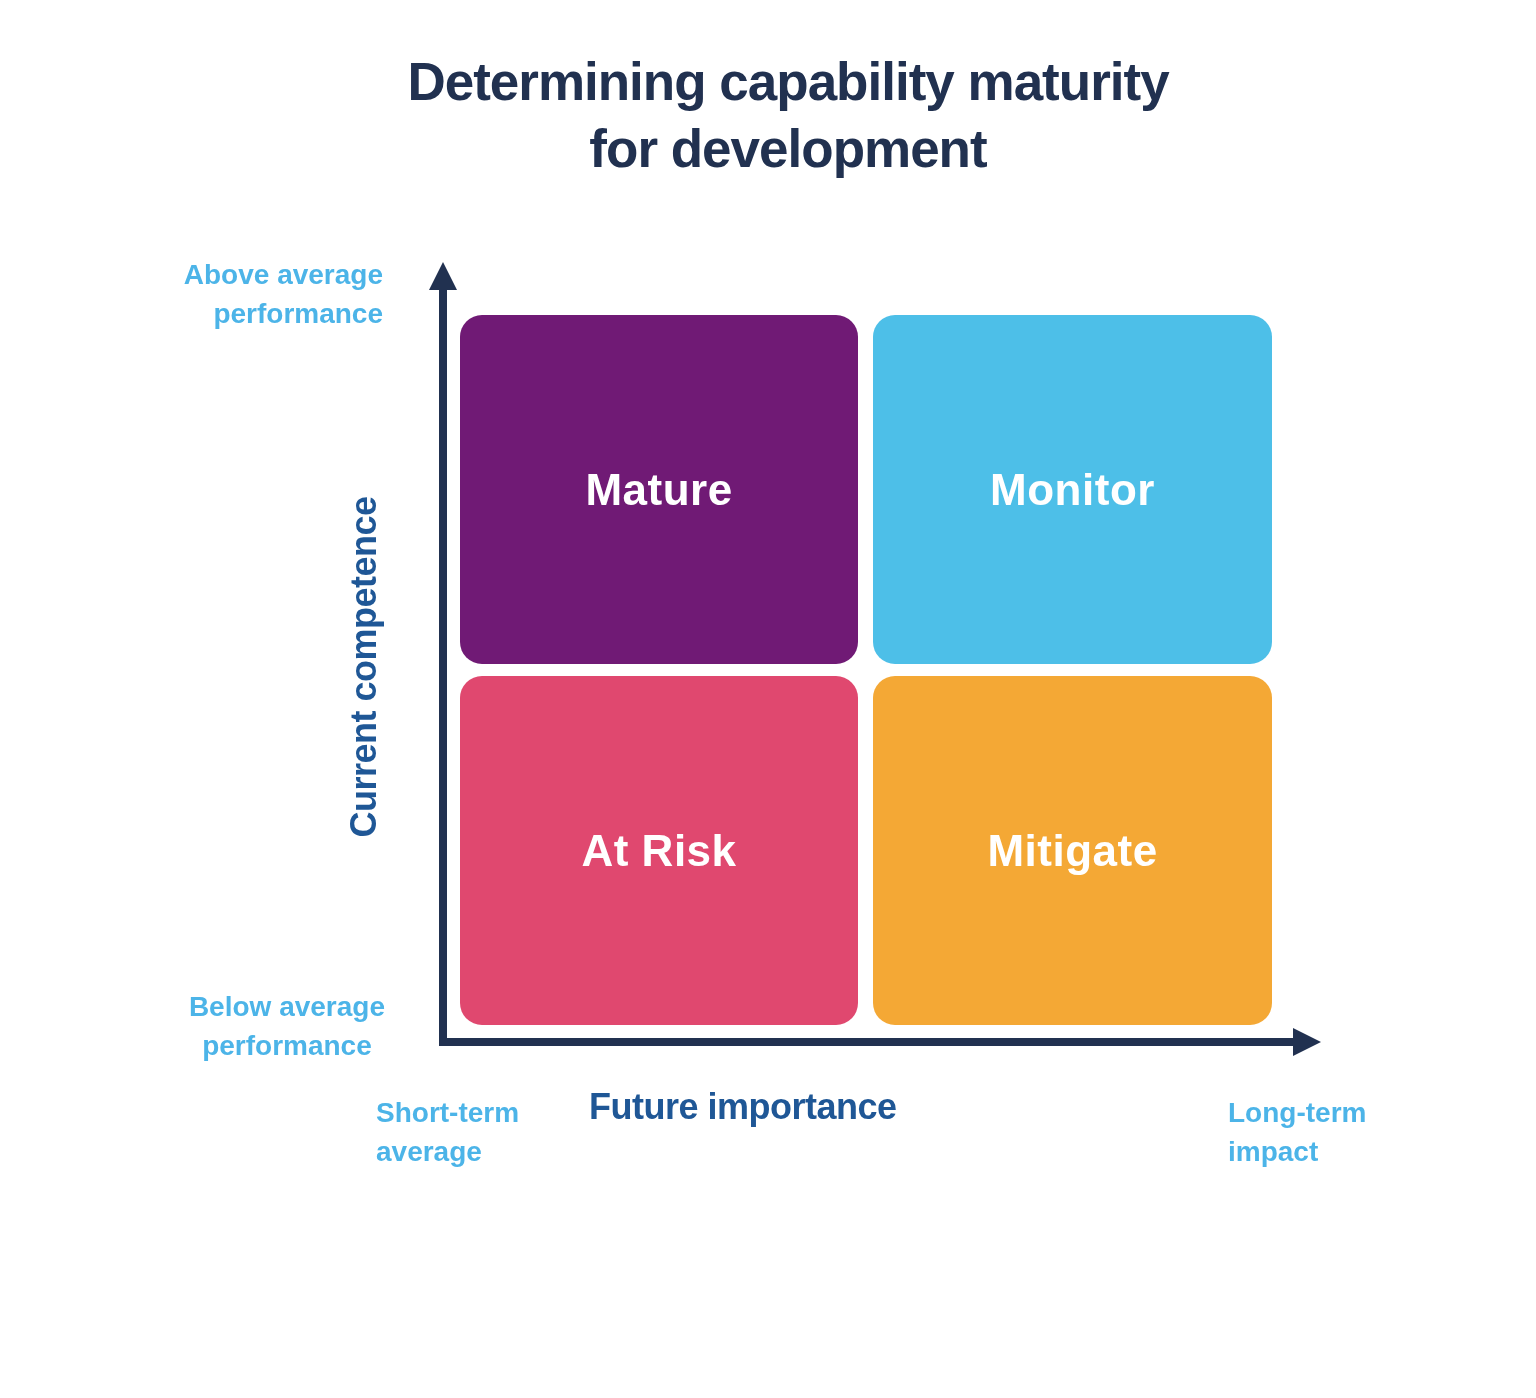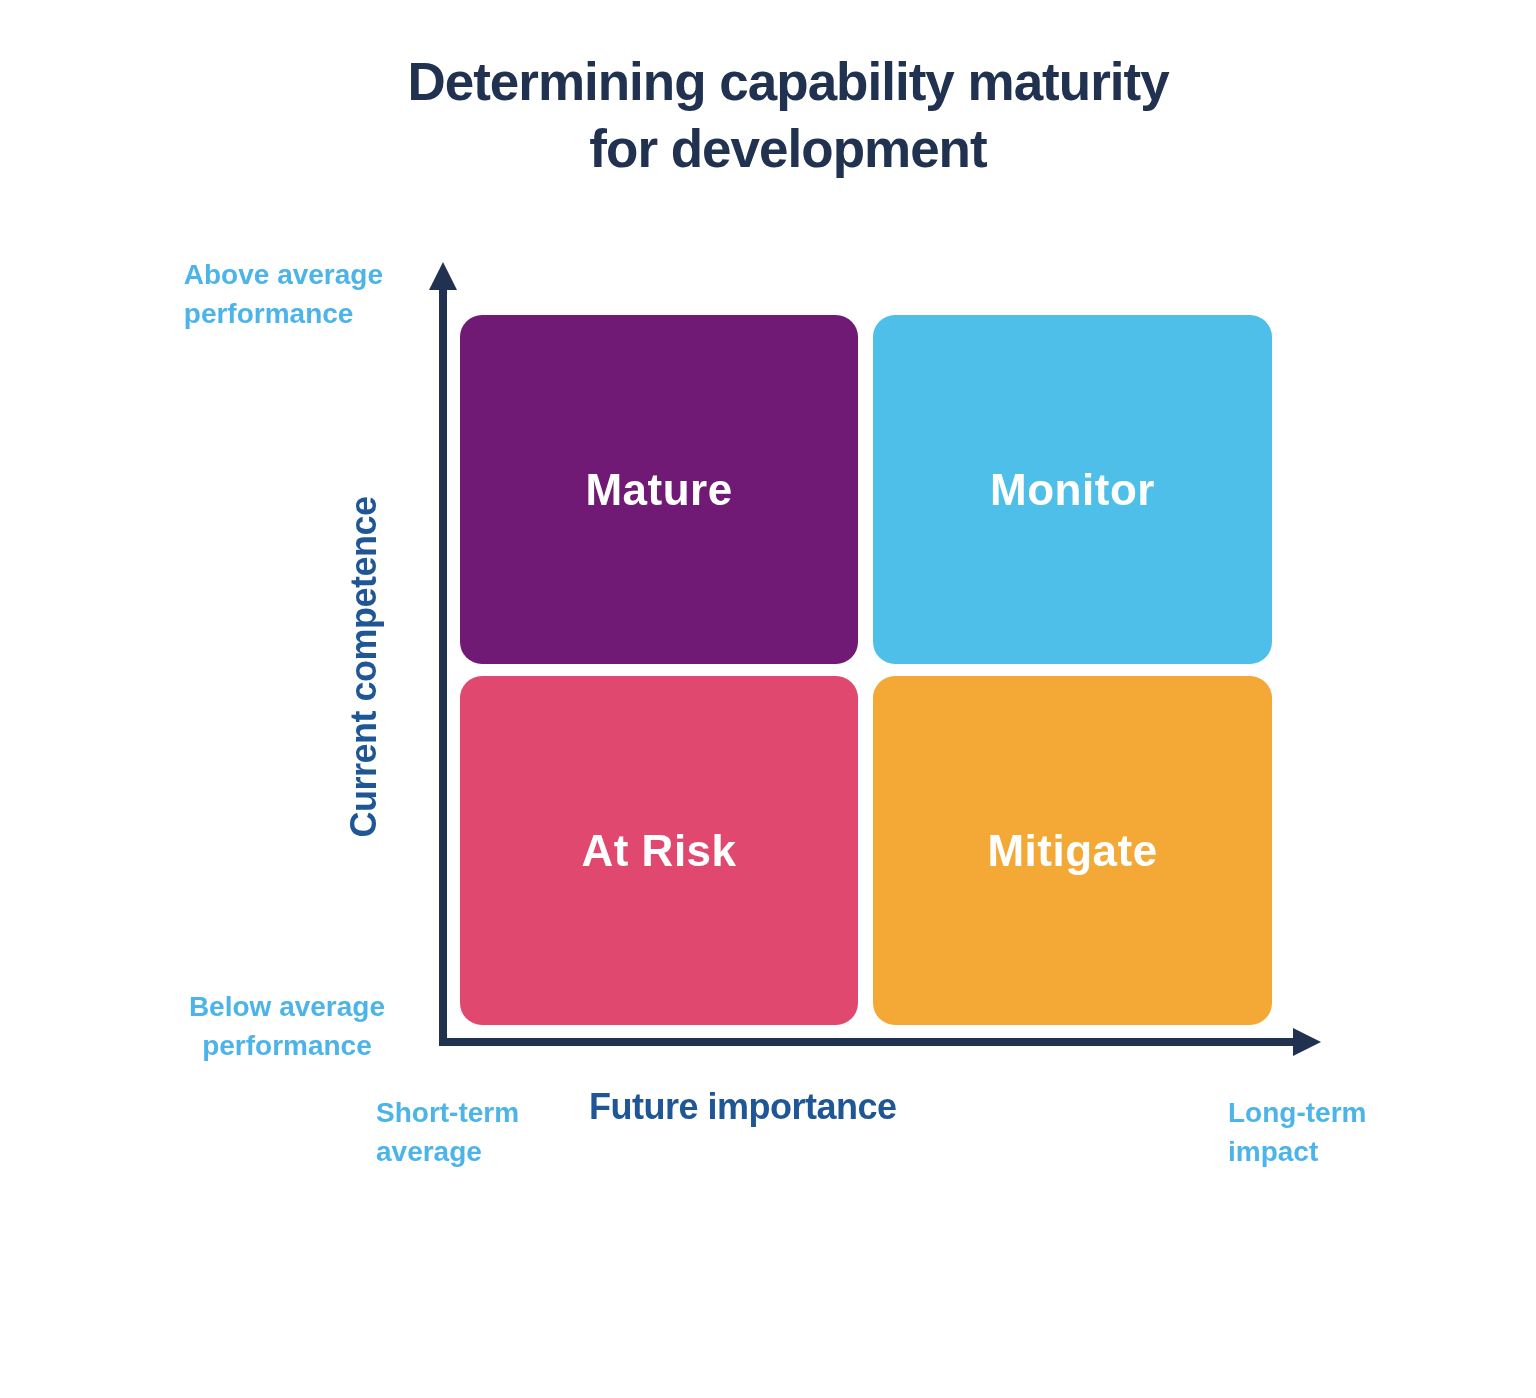--- a/index.html
+++ b/index.html
@@ -80,21 +80,21 @@
 
   
   .end-label {
     position: absolute;
     color: #4cb4e8;
     font-size: 28px;
     font-weight: 700;
     line-height: 1.38;
     white-space: pre-line;
   }
-  .lbl-above { top: 256px;  right: 1173px; text-align: left; }
+  .lbl-above { top: 256px;  right: 1173px; text-align: right; }
   .lbl-below { top: 988px;  right: 1171px; text-align: center; }
   .lbl-short { top: 1094px; left: 356px;  text-align: left; }
   .lbl-long  { top: 1094px; left: 1208px; text-align: left; }
 
   
   .axis-title {
     position: absolute;
     color: #1f5796;
     font-size: 36px;
     font-weight: 700;

